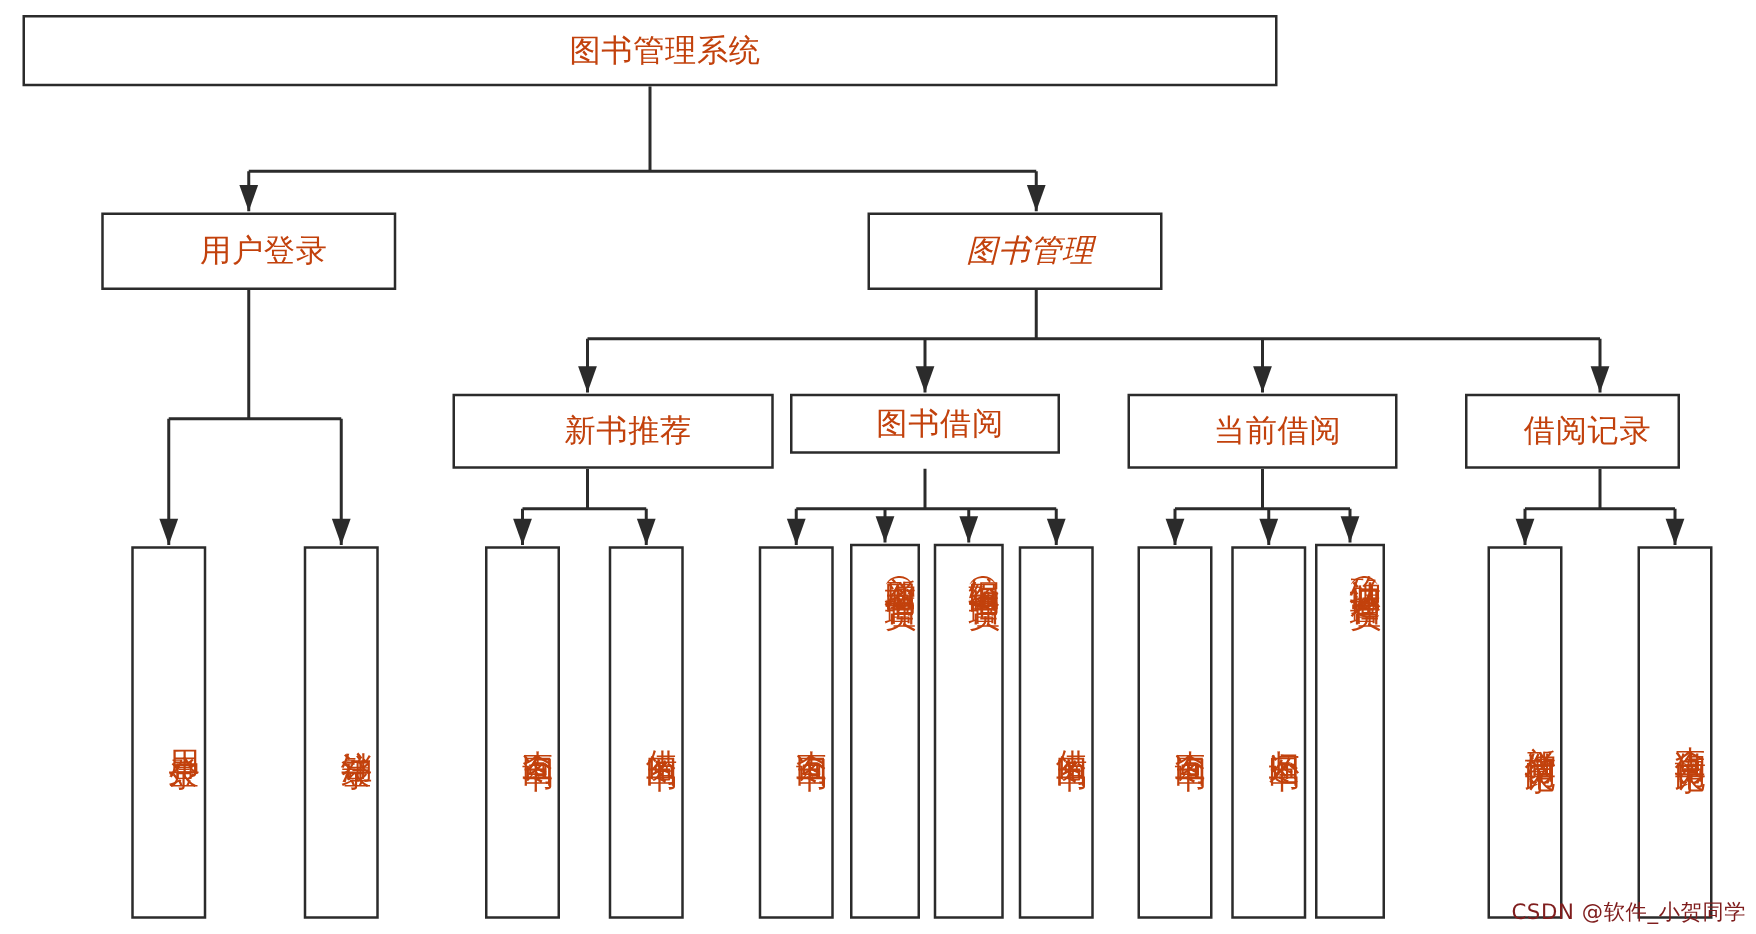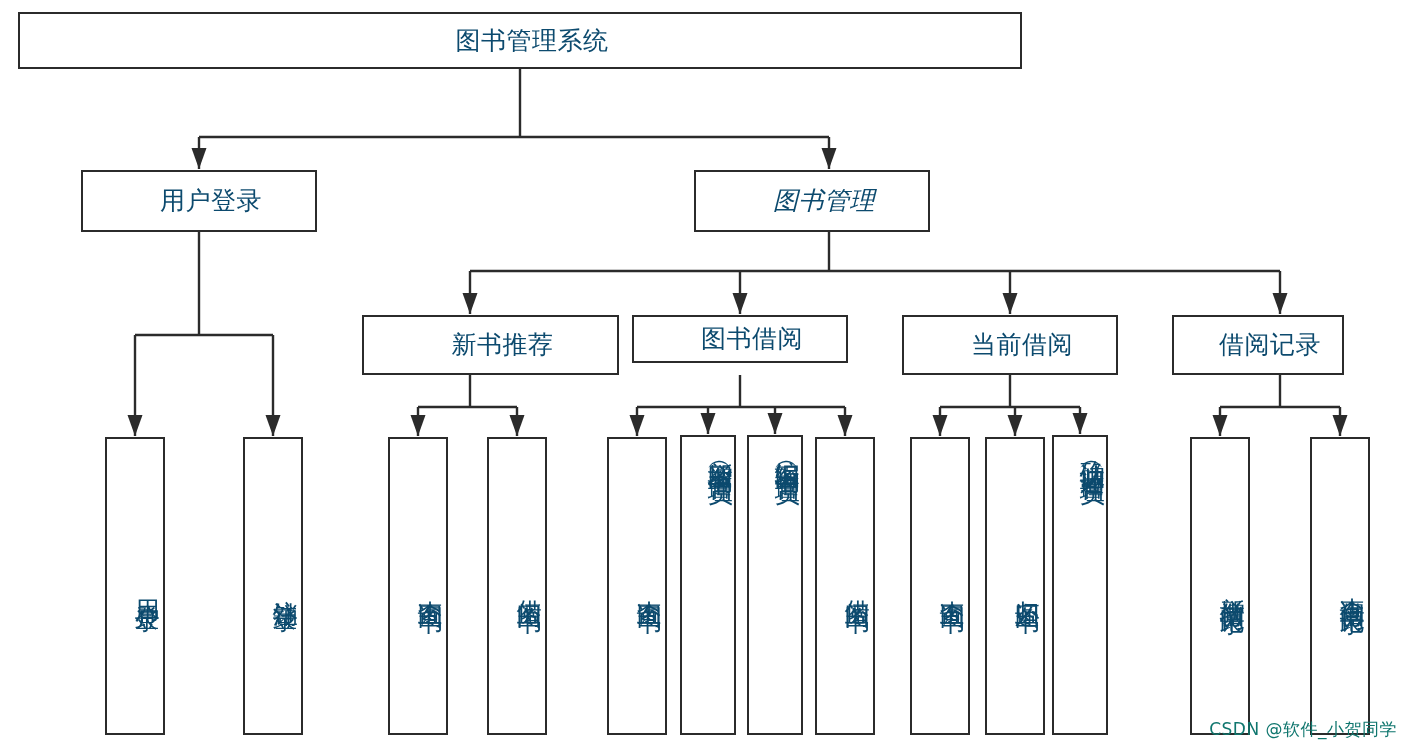--- a/index.html
+++ b/index.html
@@ -19,21 +19,21 @@
     overflow: hidden;
   }
   .node {
     position: absolute;
     box-sizing: border-box;
     border: 2.5px solid #2b2b2b;
     background: #ffffff;
     display: flex;
     align-items: center;
     justify-content: center;
-    color: #0c4a6e;
+    color: #c2410c;
     padding-left: 24px;
   }
   .node .label {
     display: block;
     text-align: center;
     line-height: 1.18;
     letter-spacing: 0.5px;
   }
   
   .node.h .label {
@@ -73,21 +73,21 @@
     fill: none;
   }
   .arrowhead {
     fill: #2b2b2b;
   }
   #watermark {
     position: absolute;
     right: 8px;
     bottom: 6px;
     font-size: 17px;
-    color: #0f766e;
+    color: #7f1d1d;
     letter-spacing: 0.5px;
     white-space: nowrap;
     font-family: "DejaVu Sans", "Liberation Sans", sans-serif;
   }
 </style>
 </head>
 <body>
 
 <div id="canvas">
   <svg id="wires" viewBox="0 0 1405 747">

